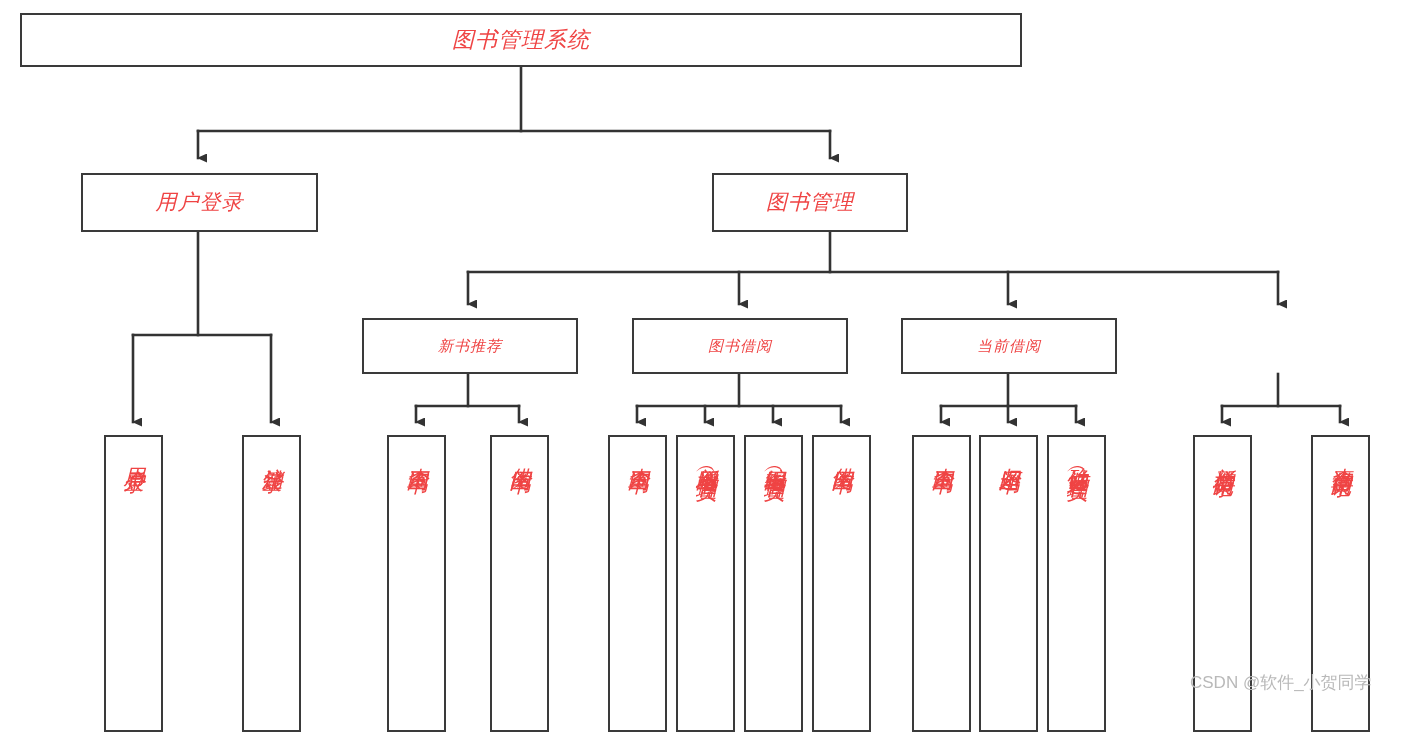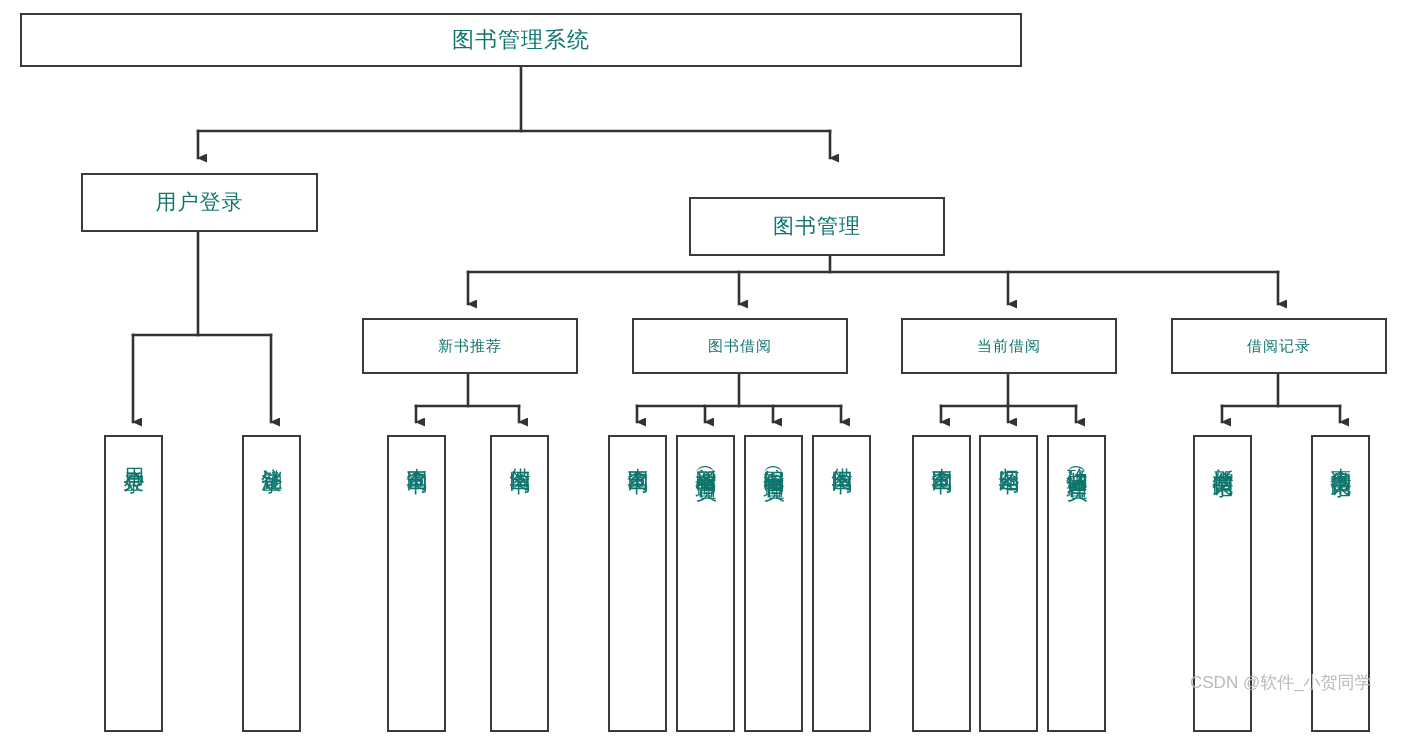--- a/index.html
+++ b/index.html
@@ -34,21 +34,22 @@
     align-items: center;
     justify-content: center;
     color: #222222;
     z-index: 2;
   }
   .node .label {
     font-size: 21px;
     line-height: 1.18;
     letter-spacing: 1px;
     white-space: nowrap;
-    color: #0f766e;
+    color: #ef4444;
+    font-style: italic;
   }
   
   .node.vertical {
     align-items: flex-start;
     justify-content: center;
     padding-top: 14px;
   }
   .node.vertical .label {
     writing-mode: vertical-rl;
     text-orientation: upright;
@@ -126,35 +127,32 @@
     </g>
   </svg>
 
   <div class="node root" style="left:20px; top:13px; width:1002px; height:54px;">
     <span class="label">图书管理系统</span>
   </div>
 
   <div class="node level2" style="left:81px; top:173px; width:237px; height:59px;">
     <span class="label">用户登录</span>
   </div>
-  <div class="node level2" style="left:689px; top:173px; width:256px; height:59px;margin-top:24px;">
+  <div class="node level2" style="left:712px; top:173px; width:196px; height:59px;">
     <span class="label">图书管理</span>
   </div>
 
   <div class="node level3" style="left:362px; top:318px; width:216px; height:56px;">
     <span class="label">新书推荐</span>
   </div>
   <div class="node level3" style="left:632px; top:318px; width:216px; height:56px;">
     <span class="label">图书借阅</span>
   </div>
   <div class="node level3" style="left:901px; top:318px; width:216px; height:56px;">
     <span class="label">当前借阅</span>
-  </div>
-  <div class="node level3" style="left:1171px; top:318px; width:216px; height:56px;">
-    <span class="label">借阅记录</span>
   </div>
 
   <div class="node vertical" style="left:104px; top:435px; width:59px; height:297px;">
     <span class="label">用户登录</span>
   </div>
   <div class="node vertical" style="left:242px; top:435px; width:59px; height:297px;">
     <span class="label">注销登录</span>
   </div>
 
   <div class="node vertical" style="left:387px; top:435px; width:59px; height:297px;">

